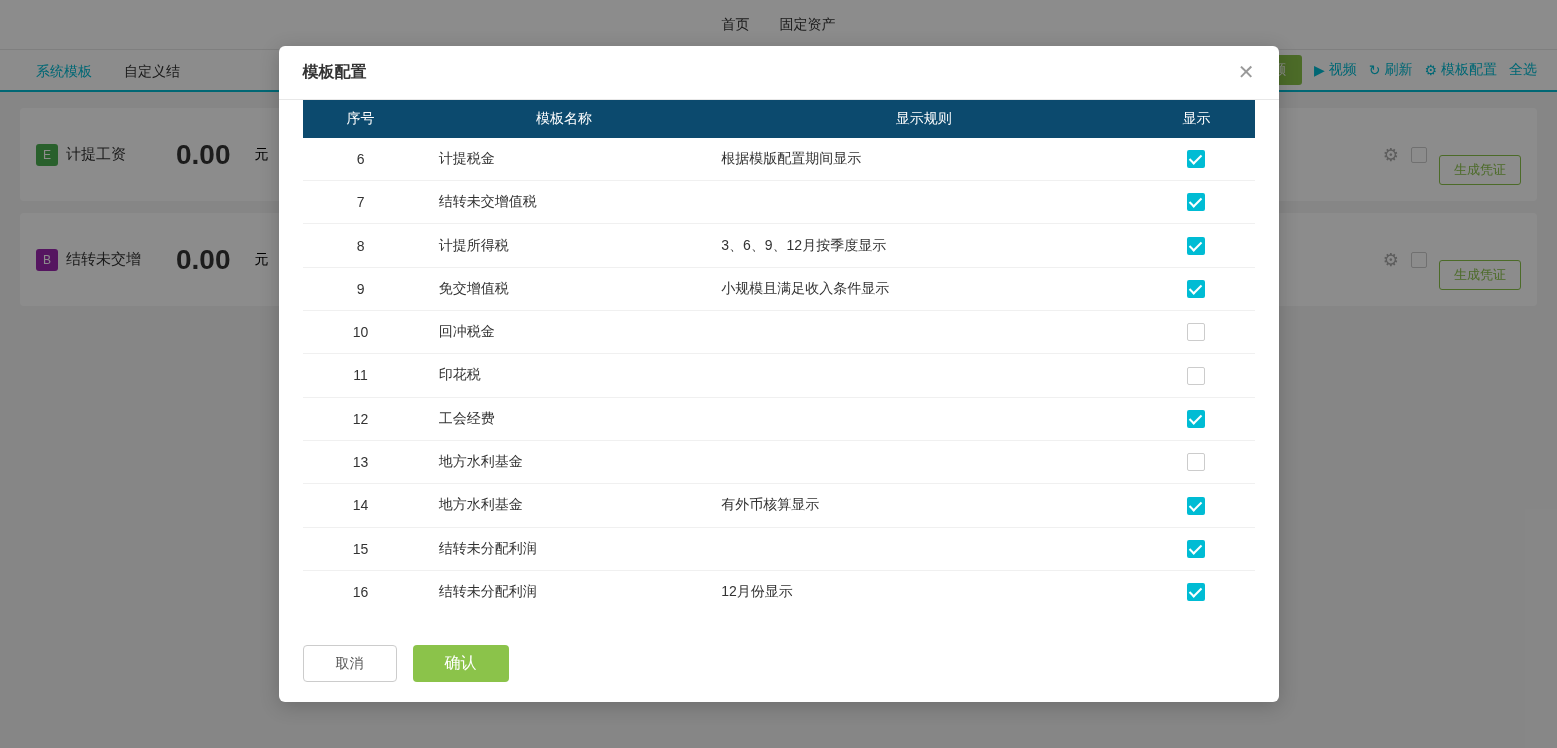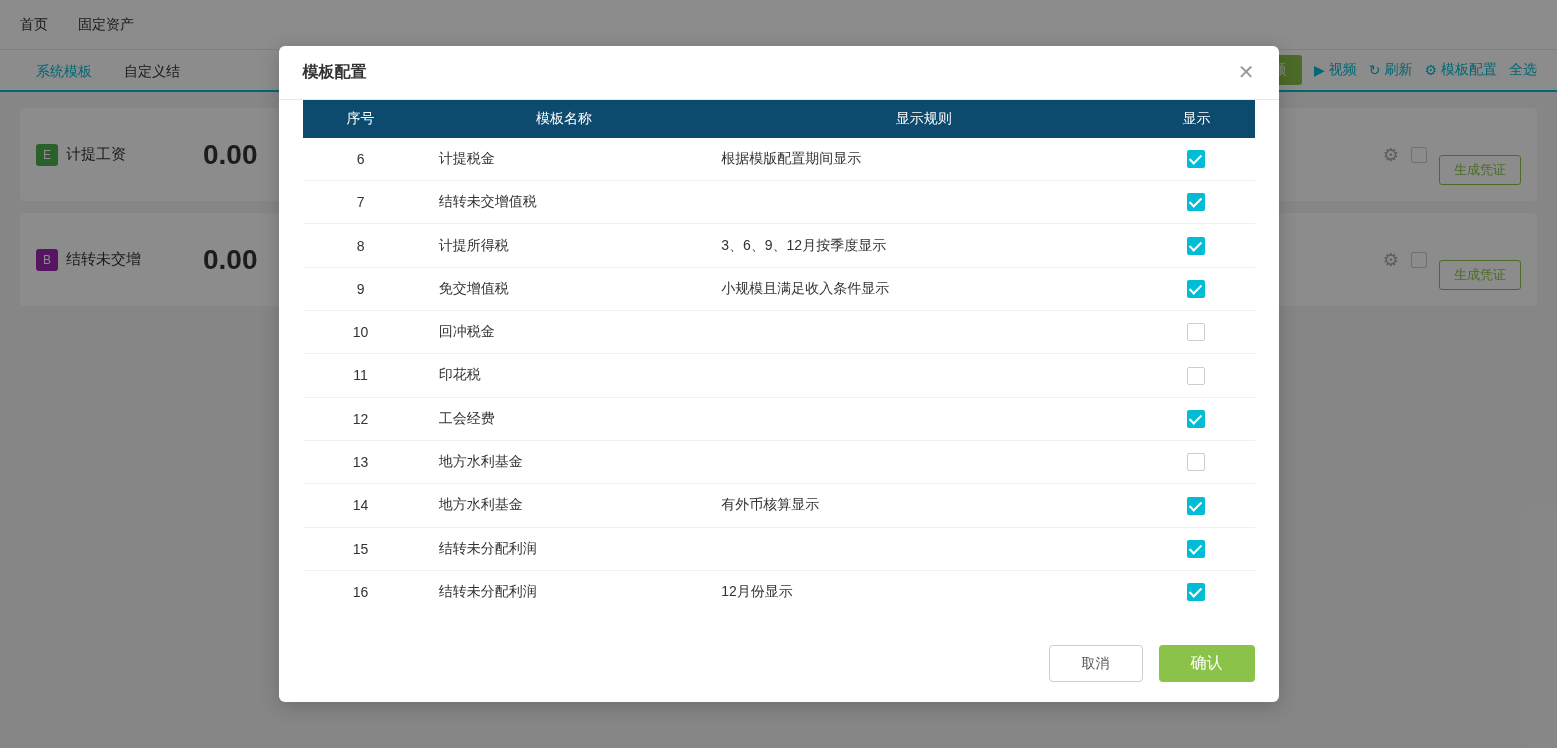--- a/index.html
+++ b/index.html
@@ -23,20 +23,21 @@
 
     
     .top-nav {
       height: 50px;
       background: #fff;
       display: flex;
       align-items: center;
       padding: 0 20px;
       gap: 30px;
       border-bottom: 1px solid #e8e8e8;
+      justify-content: center;
     }
     .top-nav-item {
       font-size: 14px;
       color: #333;
       cursor: pointer;
     }
 
     
     .sub-nav {
       height: 42px;
@@ -128,21 +129,20 @@
       font-size: 12px;
       color: #fff;
     }
     .card-icon.green { background: #4caf50; }
     .card-icon.purple { background: #9c27b0; }
     .card-value {
       font-size: 28px;
       font-weight: bold;
       color: #333;
       margin-right: 4px;
-      margin-left: 27px;
     }
     .card-actions {
       margin-left: auto;
       display: flex;
       align-items: center;
       gap: 12px;
     }
     .btn-gen {
       border: 1px solid #8bc34a;
       color: #8bc34a;
@@ -275,21 +275,21 @@
     }
     .custom-checkbox.unchecked {
       background: #fff;
       border: 1px solid #ccc;
       border-radius: 2px;
     }
 
     
     .modal-footer {
       display: flex;
-      justify-content: flex-end;
+      justify-content: flex-start;
       gap: 16px;
       padding: 16px 24px 20px;
     }
     .btn-cancel {
       border: 1px solid #ccc;
       background: #fff;
       color: #555;
       padding: 8px 32px;
       border-radius: 4px;
       cursor: pointer;

